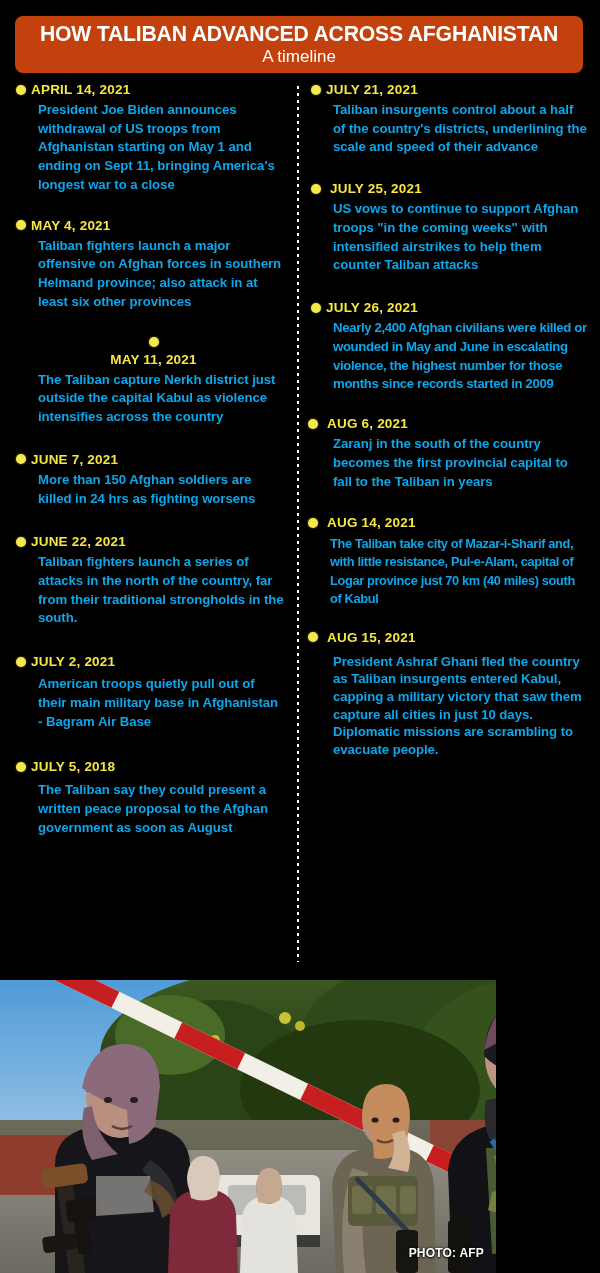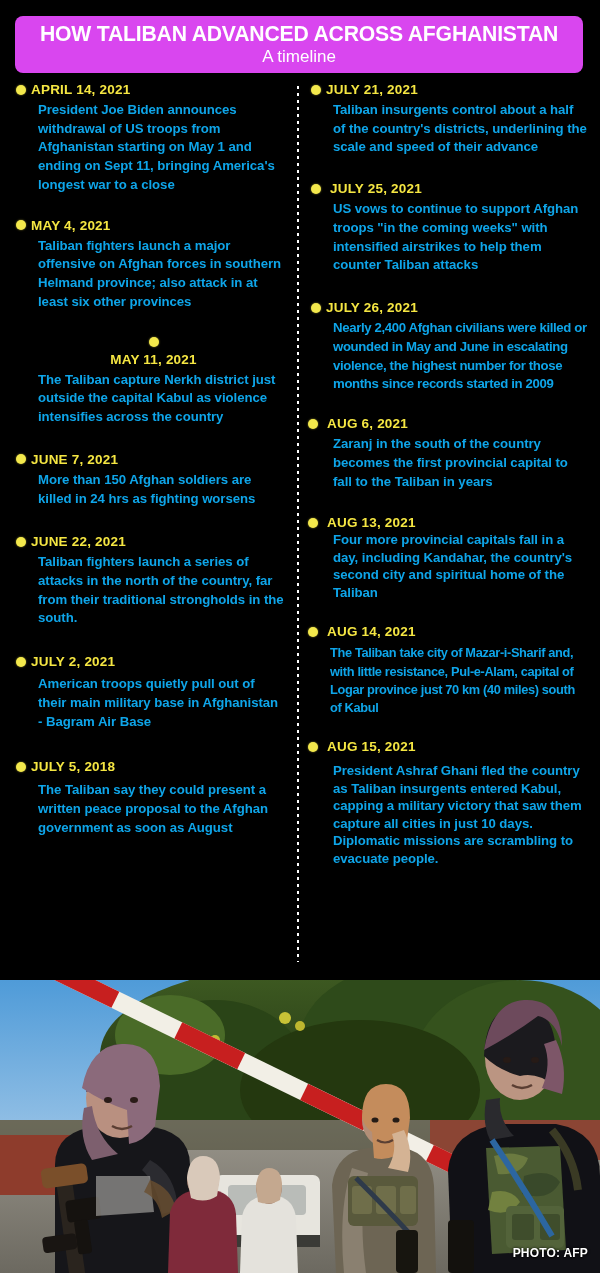--- a/index.html
+++ b/index.html
@@ -16,21 +16,21 @@
     position: relative;
   }
 
   
   .header-banner {
     position: absolute;
     left: 15px;
     top: 16px;
     width: 568px;
     height: 57px;
-    background: #d946ef;
+    background: #c2410c;
     border-radius: 8px;
     display: flex;
     flex-direction: column;
     align-items: center;
     justify-content: center;
     padding-top: 1px;
   }
   .header-title {
     color: #ffffff;
     font-size: 21.5px;
@@ -111,21 +111,21 @@
     letter-spacing: -0.05px;
   }
   .event-text.tight { line-height: 1.33; }
   .event-text.narrow { letter-spacing: -0.35px; }
 
   
   .photo {
     position: absolute;
     left: 0;
     top: 980px;
-    width: 600px;
+    width: 496px;
     height: 293px;
     overflow: hidden;
     background: #2a2a20;
   }
   .photo svg { display: block; width: 600px; height: 293px; }
 
   .photo-credit {
     position: absolute;
     right: 12px;
     bottom: 13px;
@@ -235,27 +235,20 @@
     </div>
 
     <div class="event" style="margin-bottom:24px;">
       <div class="event-head">
         <span class="bullet"></span>
         <span class="event-date" style="padding-left:4px;">AUG 6, 2021</span>
       </div>
       <div class="event-text" style="padding-left:25px;">Zaranj in the south of the country becomes the first provincial capital to fall to the Taliban in years</div>
     </div>
 
-    <div class="event" style="margin-bottom:23px;">
-      <div class="event-head" style="margin-bottom:1px;">
-        <span class="bullet"></span>
-        <span class="event-date" style="padding-left:4px;">AUG 13, 2021</span>
-      </div>
-      <div class="event-text tight" style="padding-left:25px;">Four more provincial capitals fall in a day, including Kandahar, the country's second city and spiritual home of the Taliban</div>
-    </div>
 
     <div class="event" style="margin-bottom:22px;">
       <div class="event-head">
         <span class="bullet"></span>
         <span class="event-date" style="padding-left:4px;">AUG 14, 2021</span>
       </div>
       <div class="event-text narrow" style="padding-left:22px;margin-top:5px;font-size:12.8px;">The Taliban take city of Mazar-i-Sharif and, with little resistance, Pul-e-Alam, capital of Logar province just 70 km  (40 miles) south of Kabul</div>
     </div>
 
     <div class="event">

